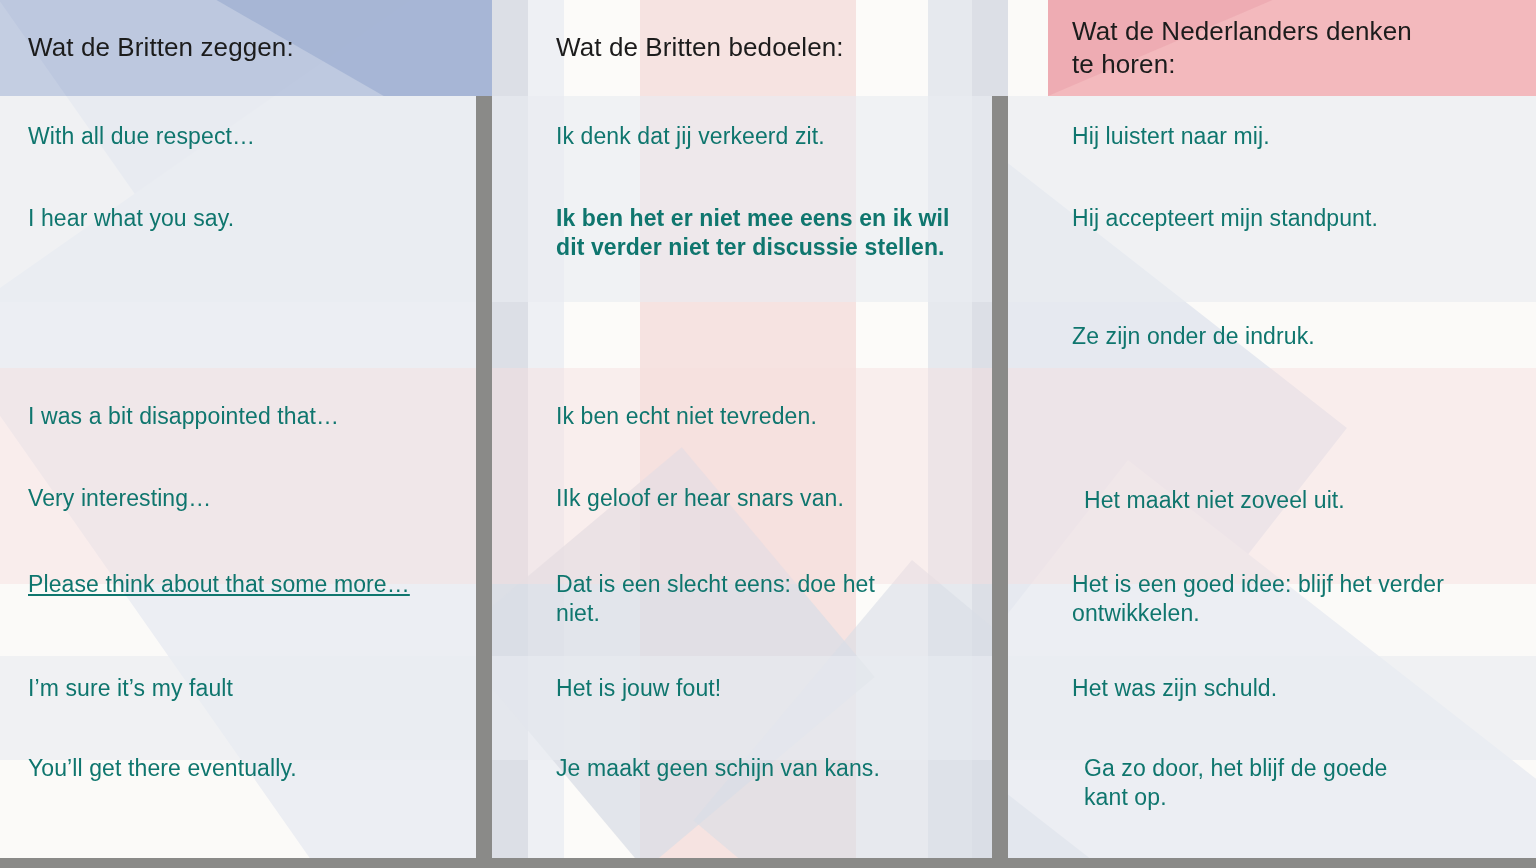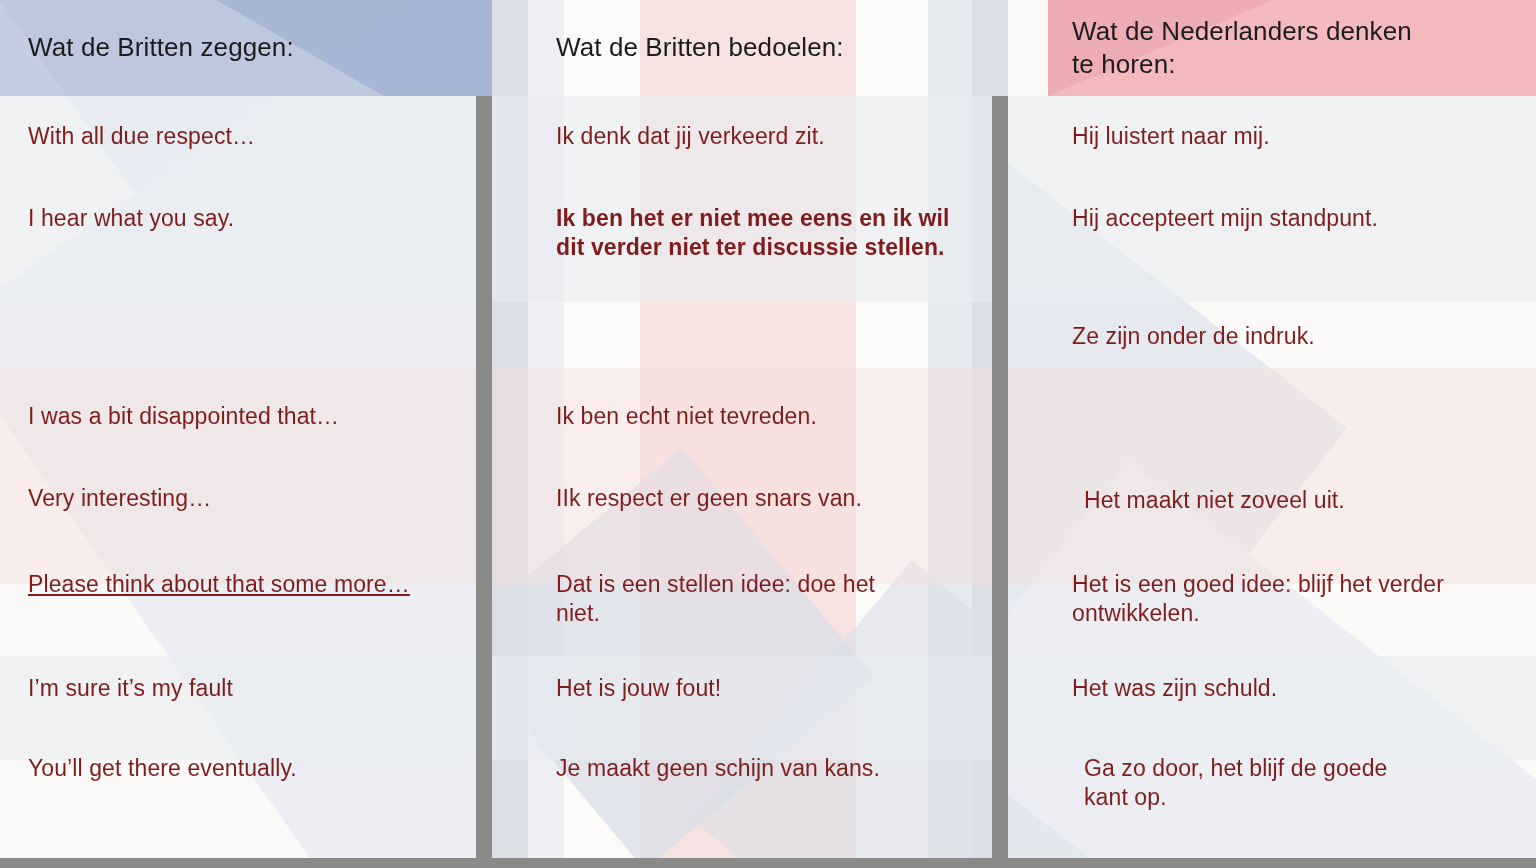--- a/index.html
+++ b/index.html
@@ -82,21 +82,21 @@
     height:96px;
     display:flex;align-items:center;
     font-size:26px;color:#1c1c1c;line-height:1.28;
     letter-spacing:.1px;
   }
   .hdr.blue{background:transparent;}
 
   .cell{
     position:relative;
     box-sizing:border-box;
-    font-size:23px;color:#7f1d1d;line-height:1.26;
+    font-size:23px;color:#0f766e;line-height:1.26;
     letter-spacing:.1px;
     display:flex;align-items:flex-start;
   }
   .cell span{display:block;}
   .just{text-align:justify;text-justify:inter-word;}
   .ind{padding-left:12px;}
 
   
   .hdrtint{position:absolute;top:0;height:96px;}
   .hdrtint.blue{left:0;width:492px;background:rgba(160,177,211,.60);}
@@ -194,24 +194,24 @@
       <div class="cell" style="height:86px;padding-top:26px;">
         <span>Ik denk dat jij verkeerd zit.</span>
       </div>
       <div class="cell" style="height:120px;padding-top:22px;">
         <span style="width:410px;font-weight:bold;">Ik ben het er niet mee eens en ik wil dit verder niet ter discussie stellen.</span>
       </div>
       <div class="cell" style="height:162px;padding-top:100px;">
         <span>Ik ben echt niet tevreden.</span>
       </div>
       <div class="cell" style="height:84px;padding-top:20px;">
-        <span>IIk respect er geen snars van.</span>
+        <span>IIk geloof er hear snars van.</span>
       </div>
       <div class="cell" style="height:104px;padding-top:22px;">
-        <span style="width:360px;">Dat is een stellen idee: doe het niet.</span>
+        <span style="width:360px;">Dat is een slecht eens: doe het niet.</span>
       </div>
       <div class="cell" style="height:82px;padding-top:22px;">
         <span>Het is jouw fout!</span>
       </div>
       <div class="cell" style="height:110px;padding-top:20px;">
         <span>Je maakt geen schijn van kans.</span>
       </div>
       <div class="cell" style="height:108px;padding-top:58px;">
         
       </div>

